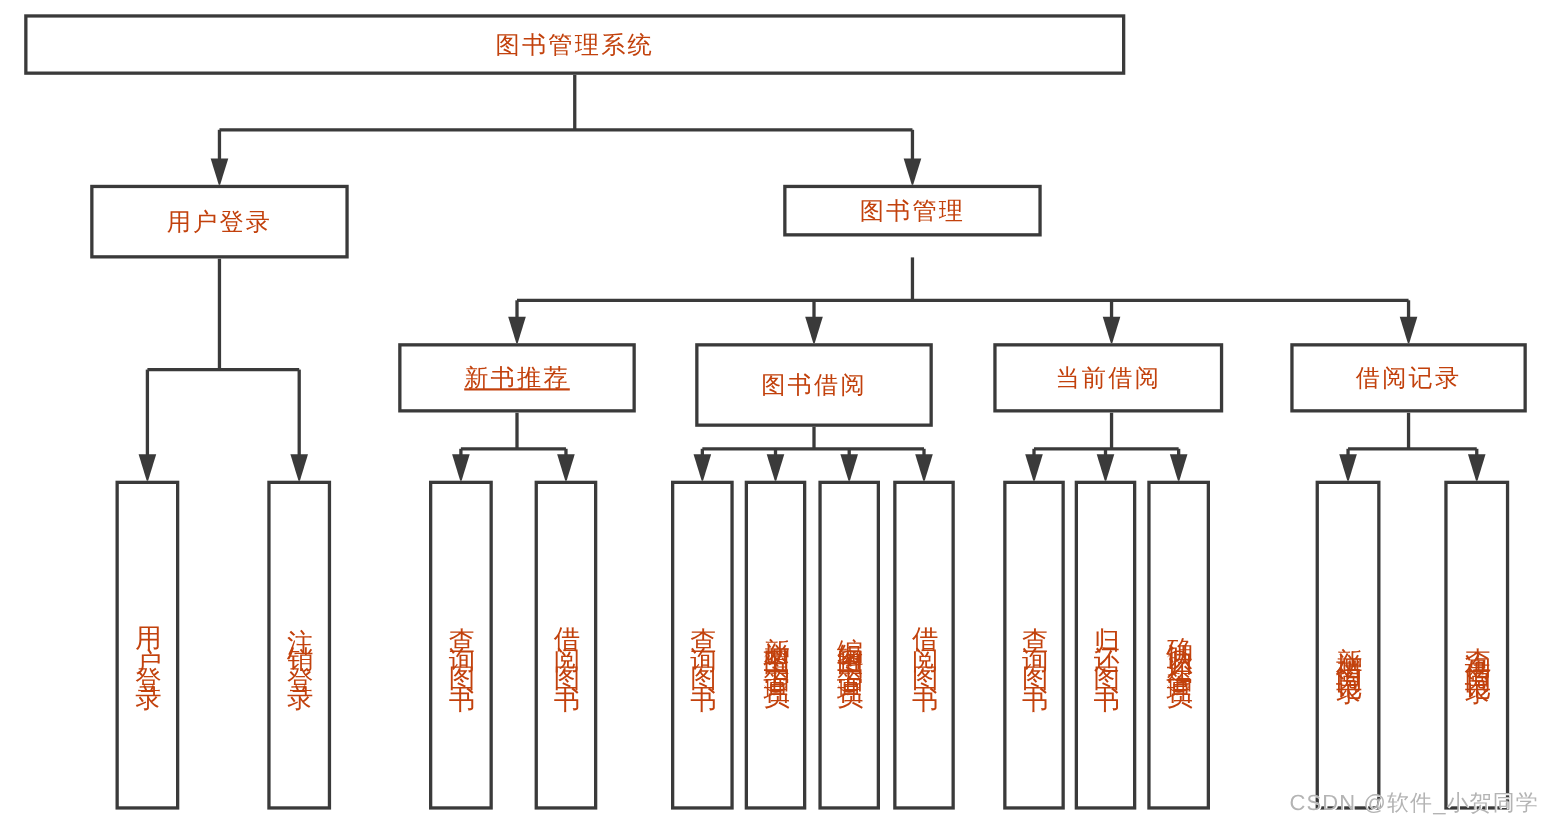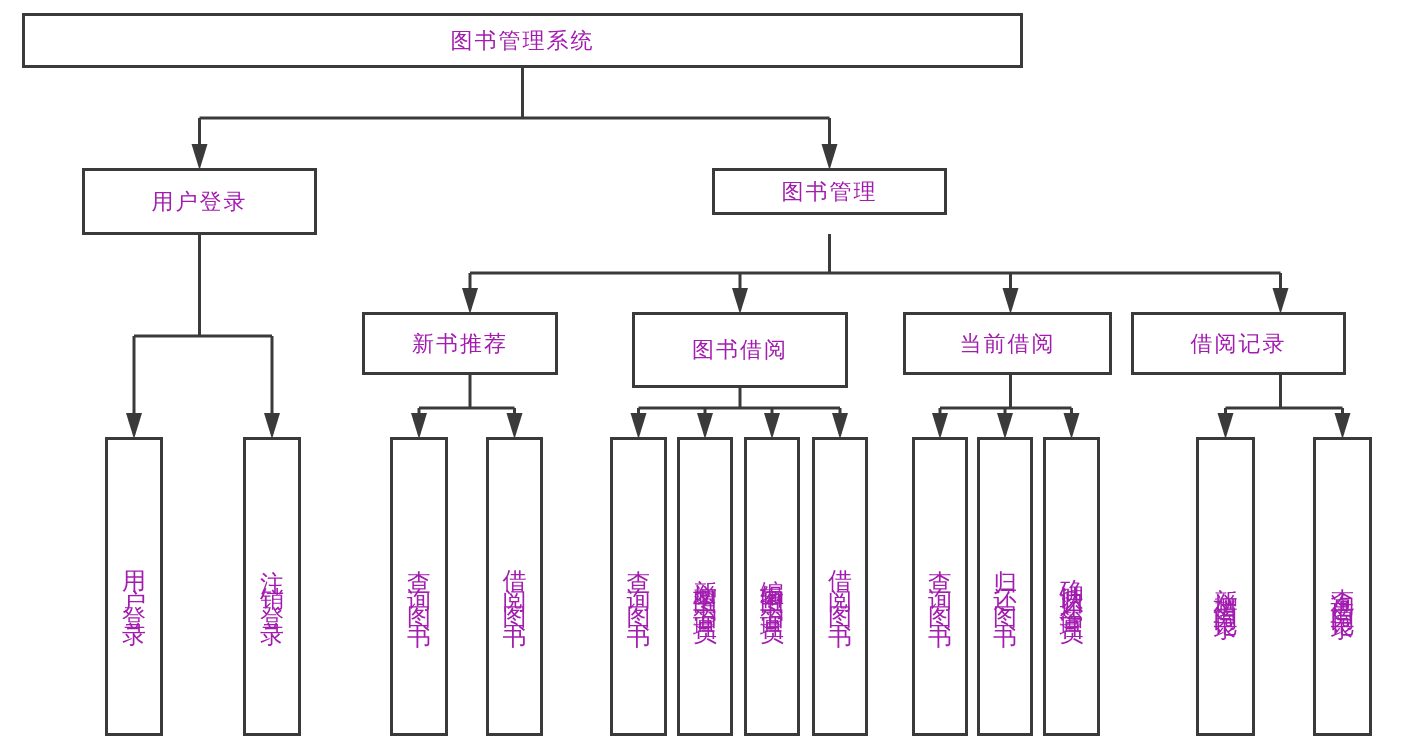--- a/index.html
+++ b/index.html
@@ -14,21 +14,21 @@
   .connectors {
     position: absolute;
     left: 0; top: 0;
     width: 1405px; height: 747px;
   }
   .node {
     position: absolute;
     box-sizing: border-box;
     border: 3px solid #3a3a3a;
     background: #ffffff;
-    color: #a21caf;
+    color: #c2410c;
     display: flex;
     align-items: center;
     justify-content: center;
     text-align: center;
   }
   .node.h {
     font-size: 22px;
     letter-spacing: 2px;
     white-space: nowrap;
   }
@@ -105,31 +105,32 @@
       <line x1="1225.5" y1="408" x2="1342.5" y2="408" stroke="#3a3a3a" stroke-width="3"></line>
       <line x1="1225.5" y1="408" x2="1225.5" y2="417" stroke="#3a3a3a" stroke-width="3"></line>
       <polygon points="1225.5,439 1217.5,413 1233.5,413" fill="#3a3a3a"></polygon>
       <line x1="1342.5" y1="408" x2="1342.5" y2="417" stroke="#3a3a3a" stroke-width="3"></line>
       <polygon points="1342.5,439 1334.5,413 1350.5,413" fill="#3a3a3a"></polygon>
     </svg>
   <div id="nodes-layer">
       <div class="node h" style="left: 22px; top: 13px; width: 1001px; height: 55px;">图书管理系统</div>
       <div class="node h" style="left: 82px; top: 168px; width: 235px; height: 67px;">用户登录</div>
       <div class="node h" style="left: 712px; top: 168px; width: 235px; height: 47px;">图书管理</div>
-      <div class="node h" style="left: 362px; top: 312px; width: 196px; height: 63px;">新书推荐</div>
+      <div class="node h" style="left: 362px; top: 312px; width: 216px; height: 63px; text-decoration: underline;">新书推荐</div>
       <div class="node h" style="left: 632px; top: 312px; width: 216px; height: 76px;">图书借阅</div>
       <div class="node h" style="left: 903px; top: 312px; width: 209px; height: 63px;">当前借阅</div>
-      <div class="node h" style="left: 1131px; top: 312px; width: 215px; height: 63px;">借阅记录</div>
+      <div class="node h" style="left: 1173px; top: 312px; width: 215px; height: 63px;">借阅记录</div>
       <div class="node v" style="left: 105px; top: 437px; width: 58px; height: 299px; letter-spacing: 18px;">用户登录</div>
       <div class="node v" style="left: 243px; top: 437px; width: 58px; height: 299px; letter-spacing: 18px;">注销登录</div>
       <div class="node v" style="left: 390px; top: 437px; width: 58px; height: 299px; letter-spacing: 18px;">查询图书</div>
       <div class="node v" style="left: 486px; top: 437px; width: 57px; height: 299px; letter-spacing: 18px;">借阅图书</div>
       <div class="node v" style="left: 610px; top: 437px; width: 57px; height: 299px; letter-spacing: 18px;">查询图书</div>
       <div class="node v" style="left: 677px; top: 437px; width: 56px; height: 299px; letter-spacing: 6px;">新增图书（管理员）</div>
       <div class="node v" style="left: 744px; top: 437px; width: 56px; height: 299px; letter-spacing: 6px;">编辑图书（管理员）</div>
       <div class="node v" style="left: 812px; top: 437px; width: 56px; height: 299px; letter-spacing: 18px;">借阅图书</div>
       <div class="node v" style="left: 912px; top: 437px; width: 56px; height: 299px; letter-spacing: 18px;">查询图书</div>
       <div class="node v" style="left: 977px; top: 437px; width: 56px; height: 299px; letter-spacing: 18px;">归还图书</div>
       <div class="node v" style="left: 1043px; top: 437px; width: 57px; height: 299px; letter-spacing: 6px;">确认归还（管理员）</div>
       <div class="node v" style="left: 1196px; top: 437px; width: 59px; height: 299px; letter-spacing: 6px;">新增借阅记录</div>
       <div class="node v" style="left: 1313px; top: 437px; width: 59px; height: 299px; letter-spacing: 6px;">查询借阅记录</div>
     </div>
+  <div class="watermark">CSDN @软件_小贺同学</div>
 </div>
 
 </body></html>

